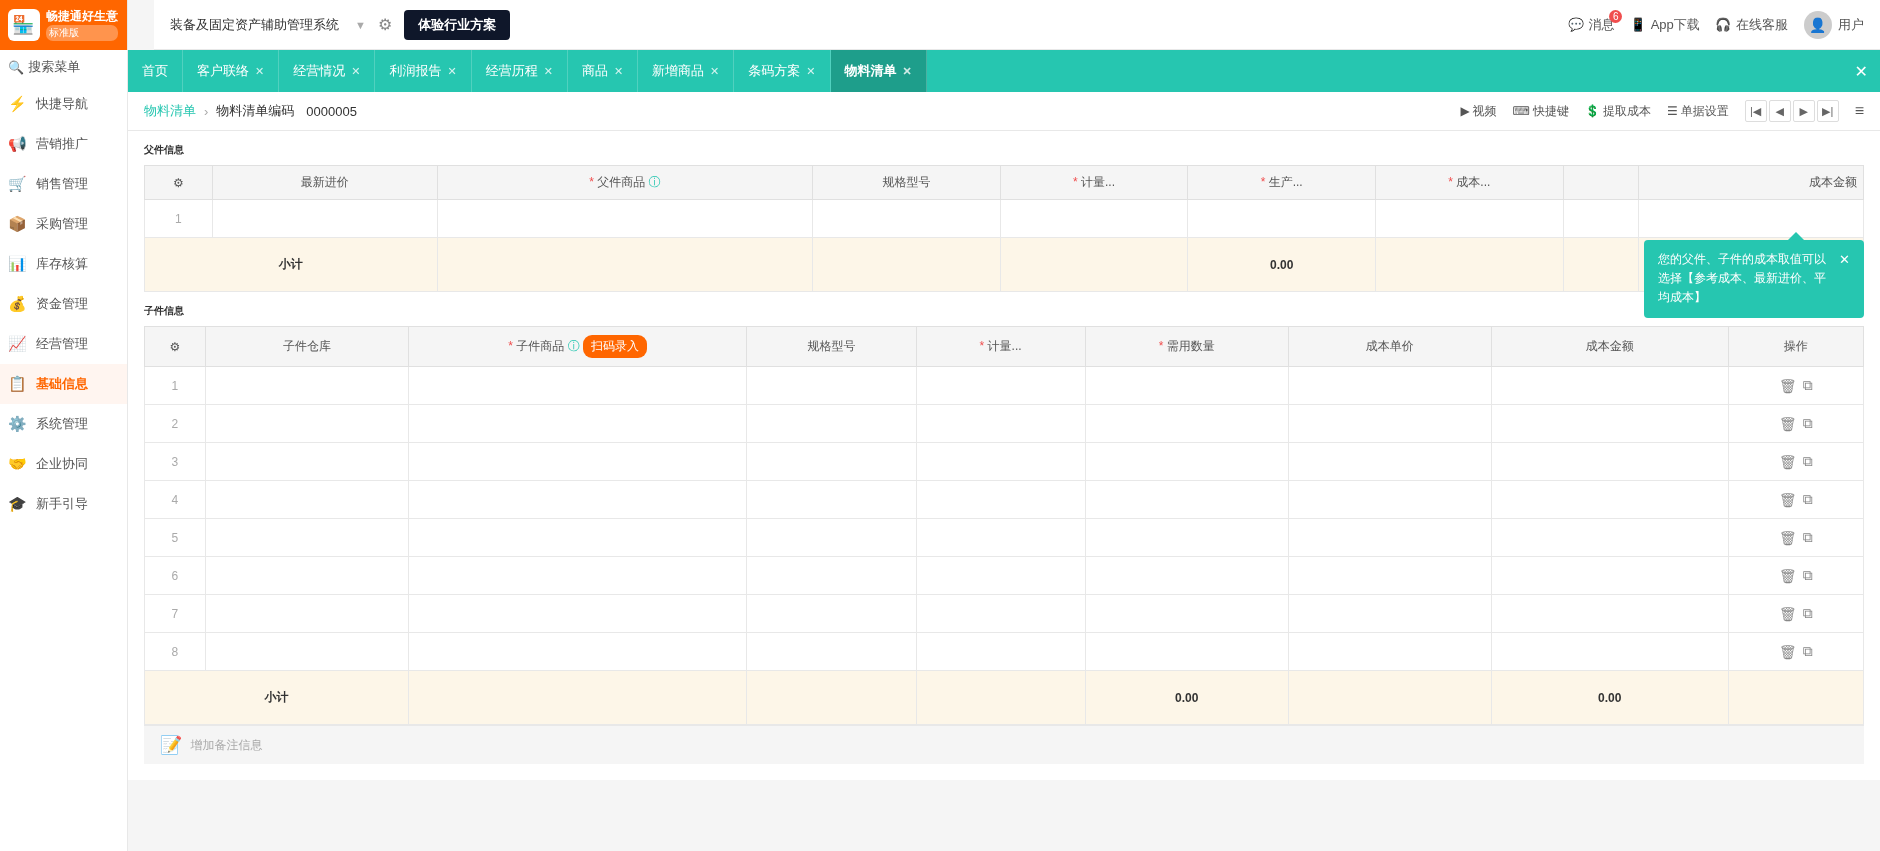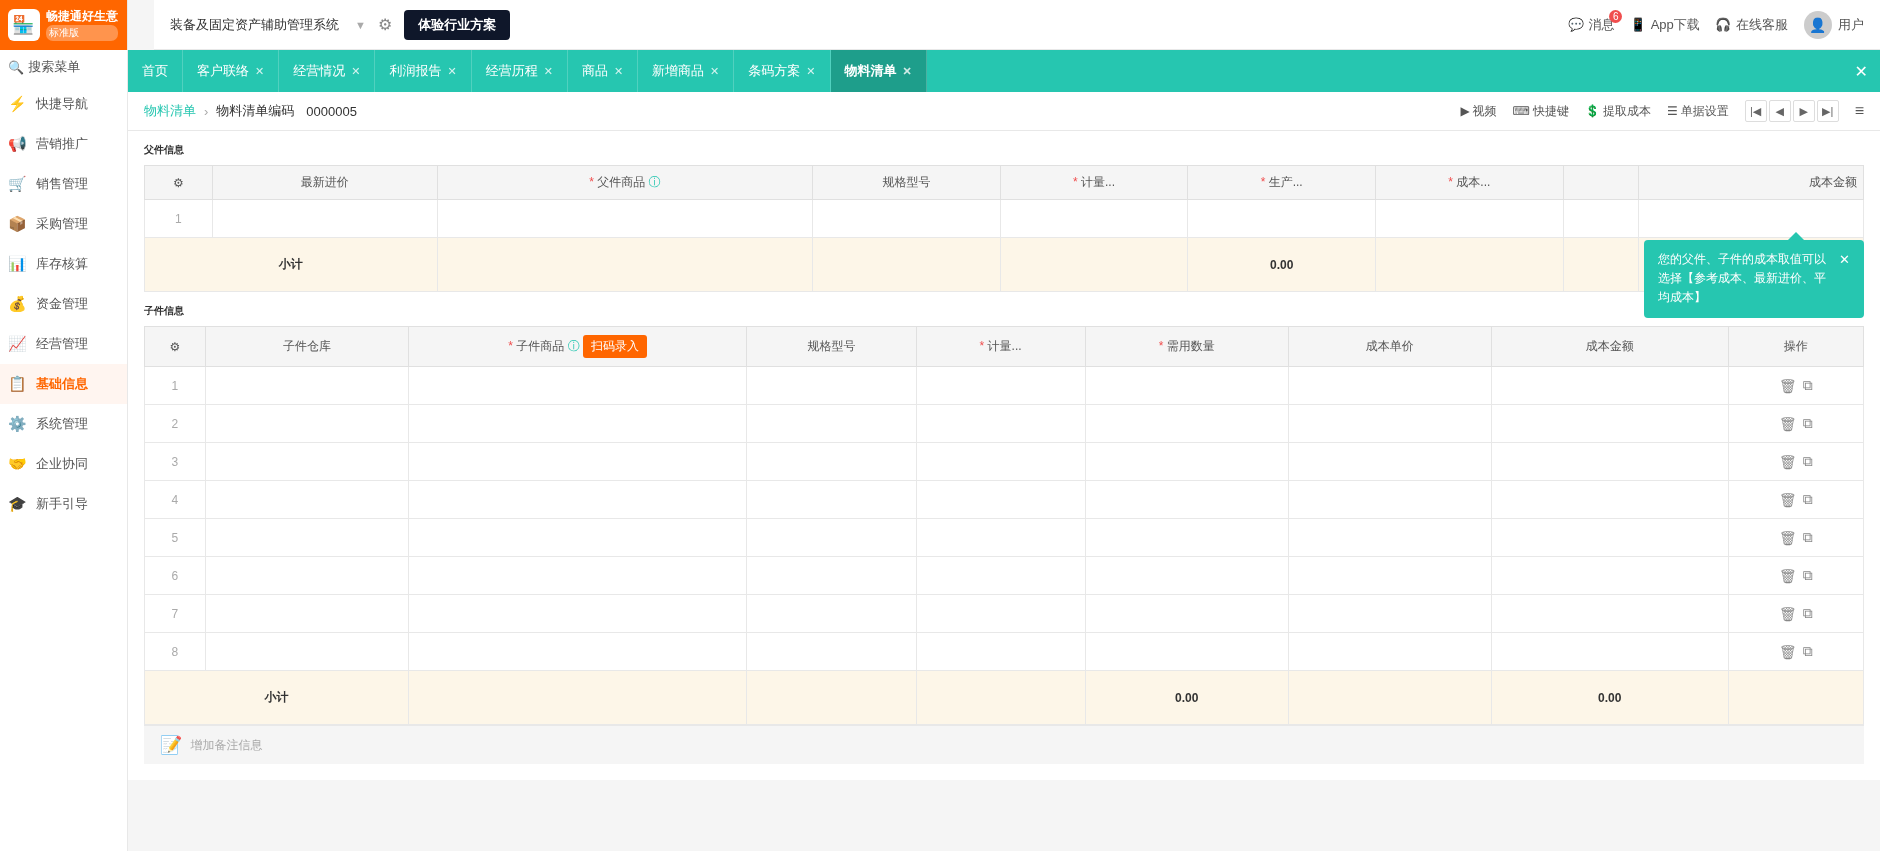--- a/index.html
+++ b/index.html
@@ -279,21 +279,21 @@
       background: #f5f5f5;
       width: 36px;
       cursor: pointer;
     }
 
     
     .scan-btn {
       background: #ff6600;
       color: #fff;
       border: none;
-      border-radius: 3px;
+      border-radius: 9px;
       padding: 3px 8px;
       font-size: 12px;
       cursor: pointer;
       white-space: nowrap;
     }
 
     
     .action-icons {
       display: flex;
       align-items: center;

